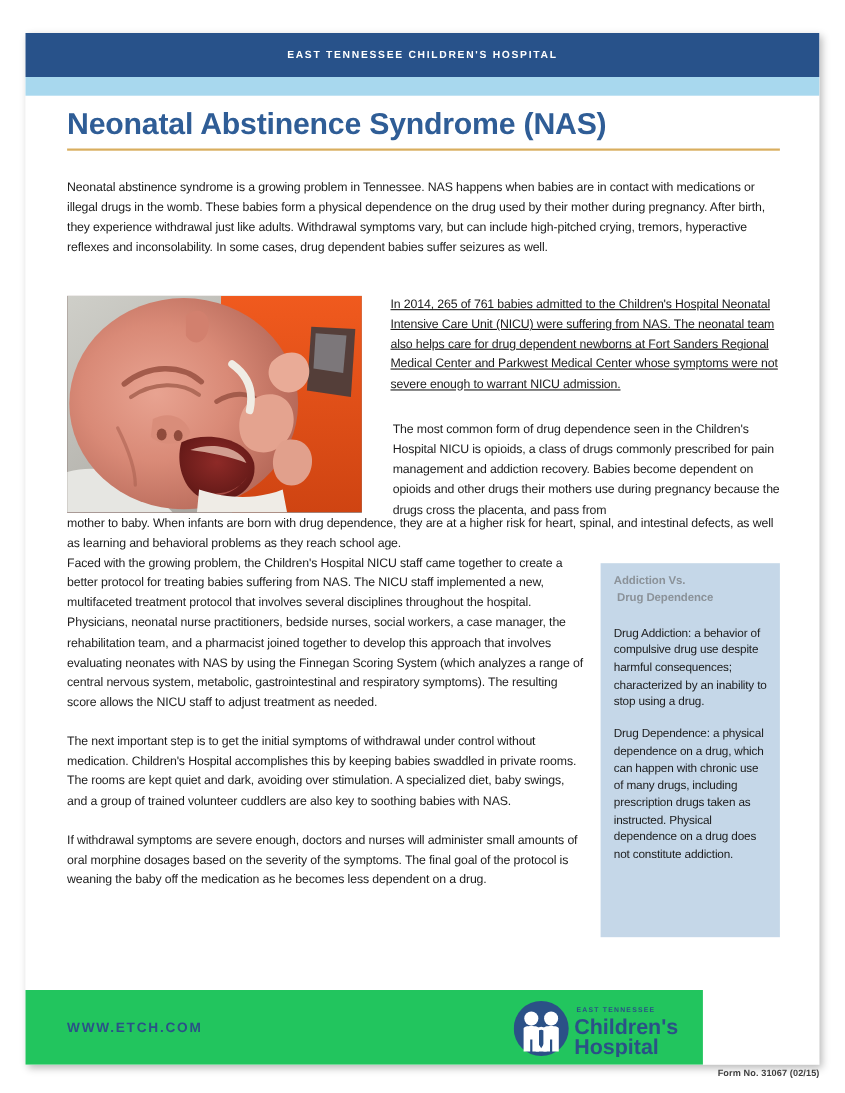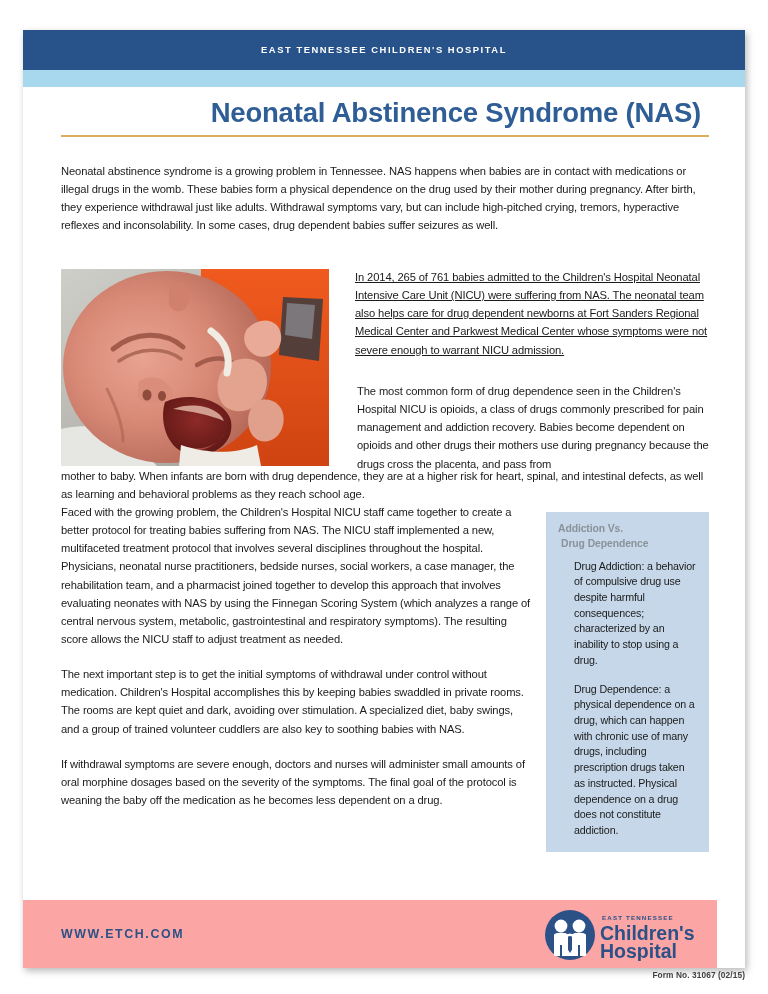--- a/index.html
+++ b/index.html
@@ -66,21 +66,20 @@
   .doc-title {
     position: absolute;
     left: 38px;
     top: 67px;
     width: 640px;
     color: #2f5d96;
     font-size: 27.5px;
     font-weight: bold;
     letter-spacing: -0.2px;
     line-height: 1.15;
-    text-align: right;
   }
   .title-rule {
     position: absolute;
     left: 38px;
     top: 105px;
     width: 648px;
     height: 2px;
     background: #d9ae5f;
   }
 
@@ -154,40 +153,40 @@
     height: 340px;
     background: #c5d7e8;
     padding: 10px 12px 12px 12px;
     box-sizing: border-box;
   }
   .callout-heading {
     color: #8b9299;
     font-size: 10.4px;
     font-weight: bold;
     line-height: 1.42;
-    margin-bottom: 7px;
+    margin-bottom: 17px;
     letter-spacing: -0.1px;
   }
   .callout-body {
     color: #1b1b1b;
     font-size: 10.7px;
     line-height: 1.47;
     letter-spacing: -0.15px;
   }
-  .callout-body p { margin: 0 0 13px 16px; }
+  .callout-body p { margin: 0 0 13px 0; }
   .callout-body p:last-child { margin-bottom: 0; }
 
   
   .footer-bar {
     position: absolute;
     left: 0;
     top: 870px;
-    width: 694px;
+    width: 616px;
     height: 68px;
-    background: #fca5a5;
+    background: #22c55e;
   }
   .footer-url {
     position: absolute;
     left: 38px;
     top: 27px;
     color: #2b5187;
     font-size: 12.4px;
     font-weight: bold;
     letter-spacing: 1.6px;
   }

